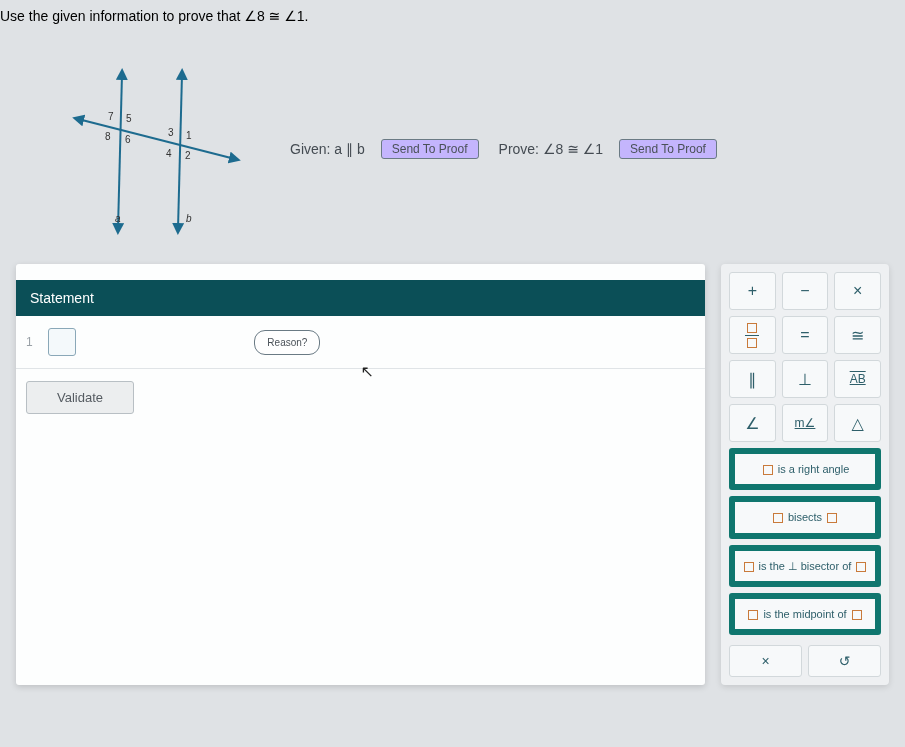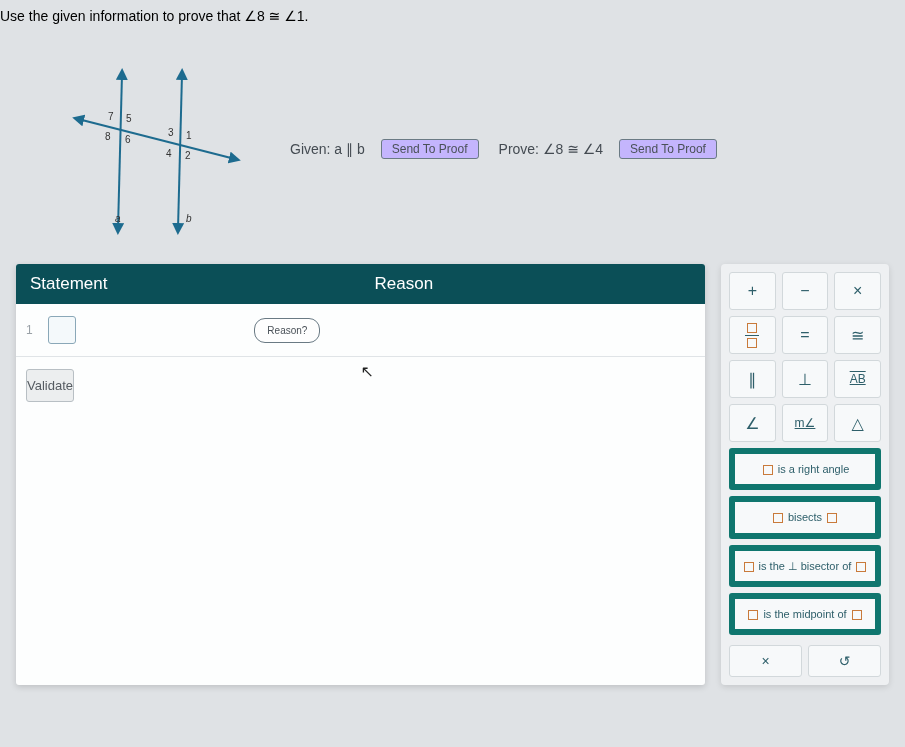--- a/index.html
+++ b/index.html
@@ -62,22 +62,23 @@
     border-radius: 3px;
     box-shadow: 0 2px 6px rgba(0,0,0,.15);
     overflow: hidden;
     min-height: 260px;
     position: relative;
   }
   .proof-header {
     background: #0b4f57;
     color: #fff;
     display: flex;
-    font-size: 17px;
+    font-size: 14px;
     font-weight: 500;
+    margin-top: 16px;
   }
   .proof-header .col-st {
     width: 50%;
     padding: 10px 14px;
   }
   .proof-header .col-rs {
     width: 50%;
     padding: 10px 14px;
   }
   .proof-row {
@@ -112,21 +113,21 @@
     font-family: inherit;
   }
   .validate-row {
     padding: 12px 10px;
   }
   .validate-btn {
     border: 1px solid #b8bfc4;
     background: #eceeef;
     color: #555b61;
     font-size: 13px;
-    padding: 8px 0;
+    padding: 8px 30px;
     border-radius: 3px;
     cursor: pointer;
     font-family: inherit;
   }
   .cursor-icon {
     position: absolute;
     left: 50%;
     top: 98px;
     font-size: 16px;
     color: #222;
@@ -222,32 +223,31 @@
     <text x="55" y="168" font-size="10" font-style="italic" fill="#333">a</text>
     <text x="126" y="168" font-size="10" font-style="italic" fill="#333">b</text>
   </svg>
 
   <div class="givens">
     <div class="given-row">
       <span>Given: a ∥ b</span>
       <button class="send-btn">Send To Proof</button>
     </div>
     <div class="given-row">
-      <span>Prove: ∠8 ≅ ∠4</span>
+      <span>Prove: ∠8 ≅ ∠1</span>
       <button class="send-btn">Send To Proof</button>
     </div>
   </div>
 </div>
 
 <div class="lower">
 
   <div class="proof-panel">
     <div class="proof-header">
       <div class="col-st">Statement</div>
-      <div class="col-rs">Reason</div>
     </div>
     <div class="proof-row">
       <span class="row-num">1</span>
       <div class="statement-slot"></div>
       <button class="reason-btn">Reason?</button>
     </div>
     <div class="validate-row">
       <button class="validate-btn">Validate</button>
     </div>
     <span class="cursor-icon">↖</span>

